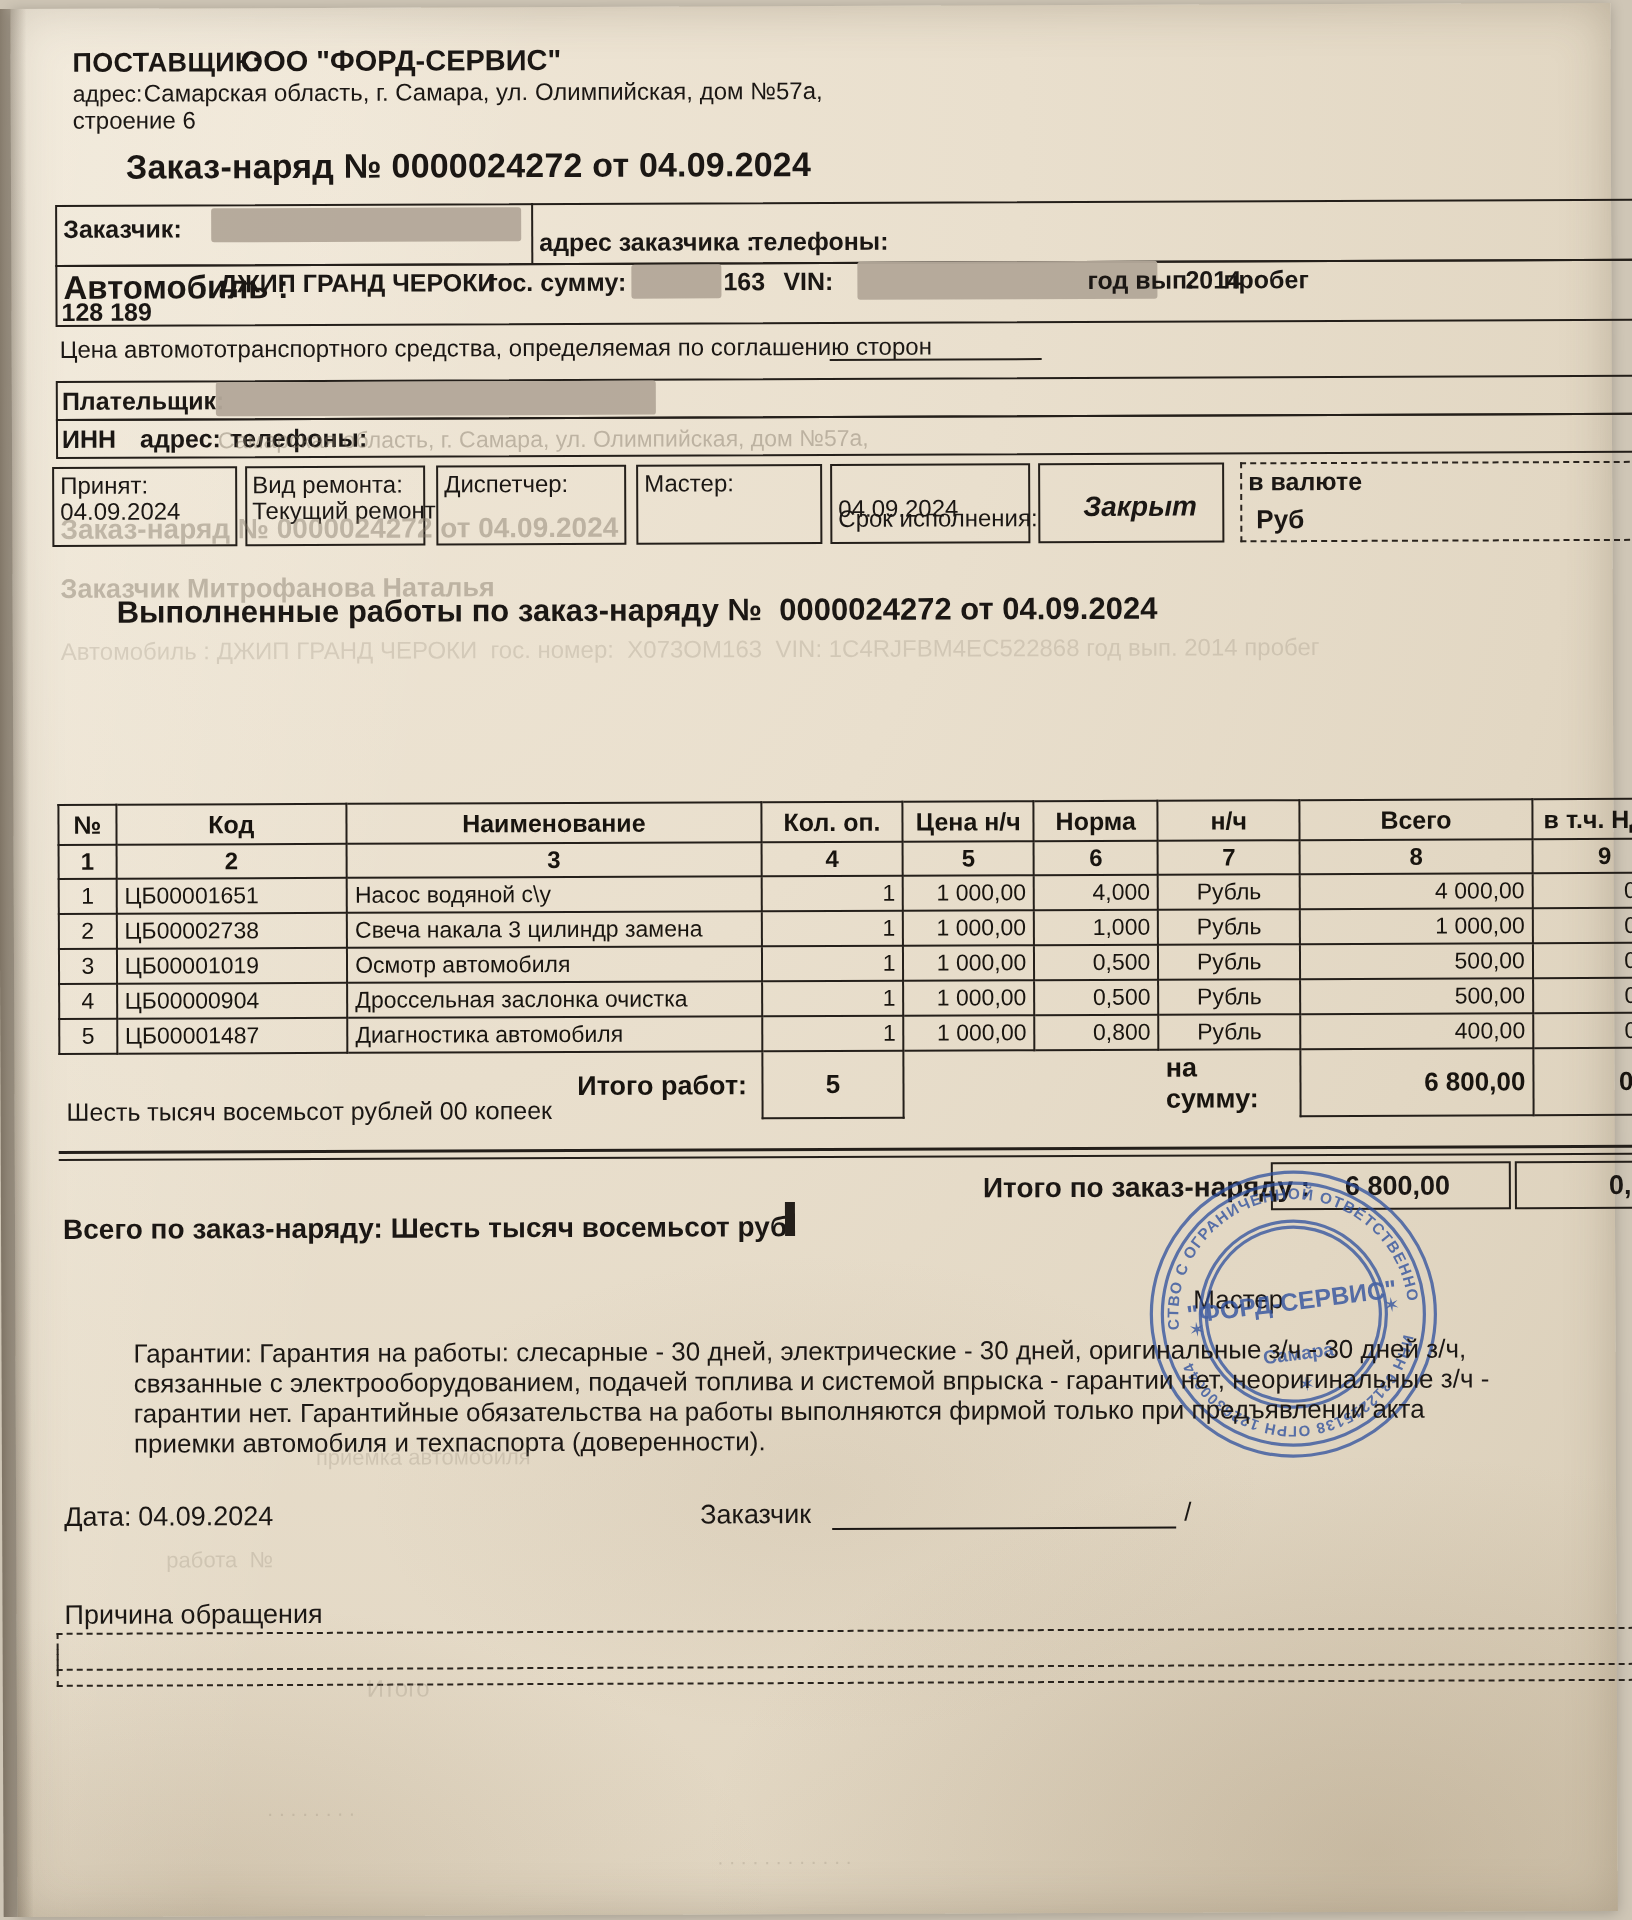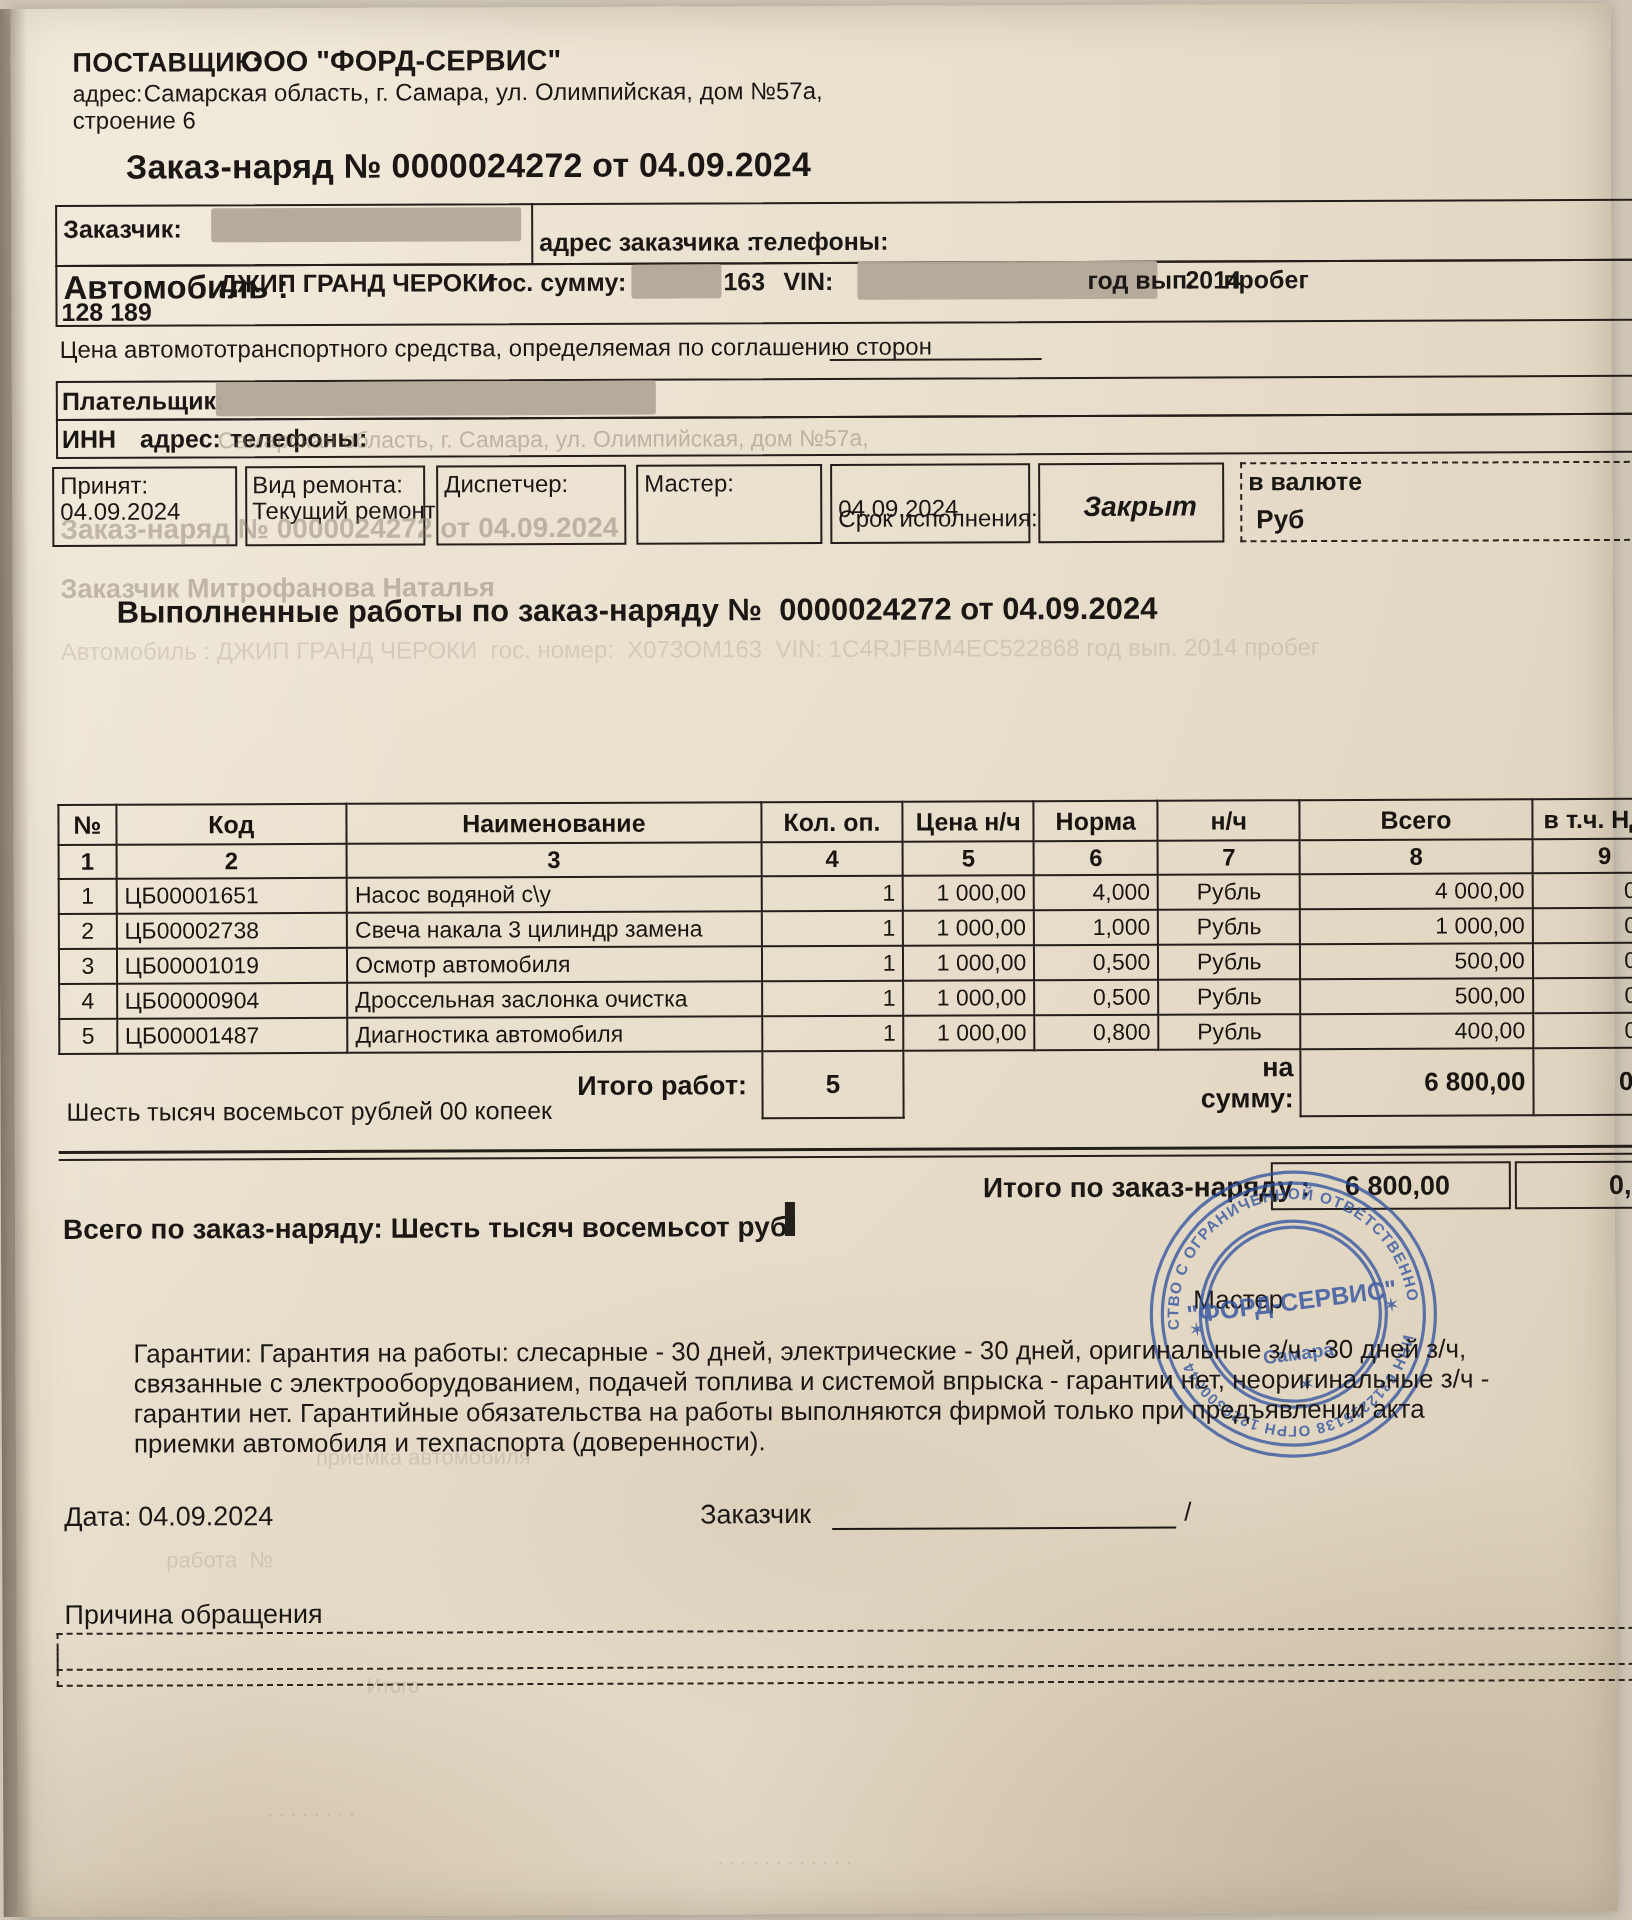--- a/index.html
+++ b/index.html
@@ -246,21 +246,21 @@
           <td class="rt">0,800</td>
           <td class="ctr">Рубль</td>
           <td class="rt">400,00</td>
           <td class="rt">0,00</td>
         </tr>
 
         <tr>
           <td class="nob" colspan="3" style="text-align:right; font-weight:bold; font-size:27px; padding-right:14px;">Итого работ:</td>
           <td class="ctr" style="font-weight:bold; font-size:26px;">5</td>
           <td class="nob" colspan="2"></td>
-          <td class="nob" style="text-align:right; font-weight:bold; font-size:27px; padding-right:6px;">на сумму:</td>
+          <td class="nob" style="text-align:left; font-weight:bold; font-size:27px; padding-right:6px;">на сумму:</td>
           <td class="rt" style="font-weight:bold; font-size:26px;">6 800,00</td>
           <td class="rt" style="font-weight:bold; font-size:26px;">0,00</td>
         </tr>
       </tbody>
     </table>
   </div>
 
   <div class="t" style="left:52px; top:1090px; font-size:25px;">Шесть тысяч восемьсот рублей 00 копеек</div>
 
   <div class="line" style="left:44px; top:1142px; width:1600px; height:3px;"></div>
@@ -317,18 +317,18 @@
   <div class="sig" style="left:816px; top:1522px; width:344px;"></div>
   <div class="t" style="left:1168px; top:1494px; font-size:26px;">/</div>
 
   <div class="t" style="left:48px; top:1592px; font-size:27px;">Причина обращения</div>
 
   <div class="dashbox" style="left:40px; top:1624px; width:1608px; height:38px; border-width:2px;"></div>
   <div class="dashbox" style="left:40px; top:1640px; width:1608px; height:38px; border-width:2px; border-top:none;"></div>
 
   <div class="ghost ghost2" style="left:300px; top:1438px; font-size:22px;">приемка автомобиля</div>
   <div class="ghost ghost2" style="left:150px; top:1540px; font-size:22px;">работа  №</div>
-  <div class="ghost ghost2" style="left:350px; top:1668px; font-size:20px;">Итого</div>
+  <div class="ghost ghost2" style="left:350px; top:1668px; font-size:24px;">Итого</div>
   <div class="ghost ghost2" style="left:250px; top:1790px; font-size:21px;">. . . . . . . .</div>
   <div class="ghost ghost2" style="left:700px; top:1840px; font-size:21px;">. . . . . . . . . . . .</div>
 
 </div>
 </div>
 
 </body></html>

